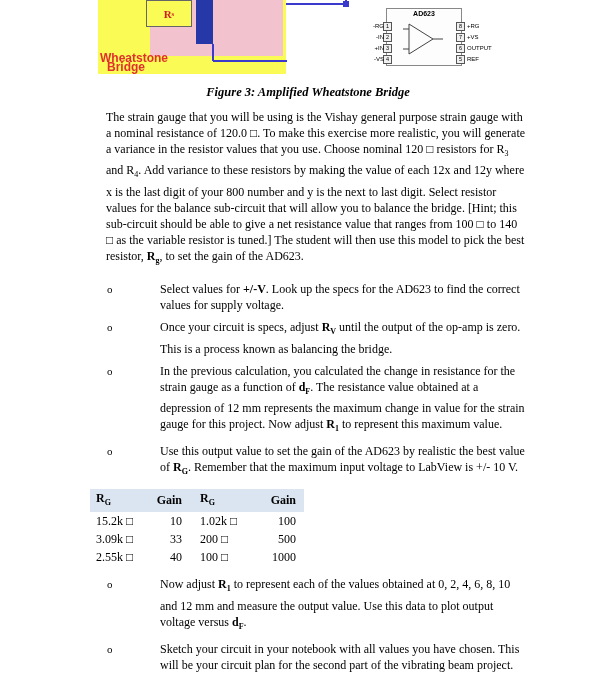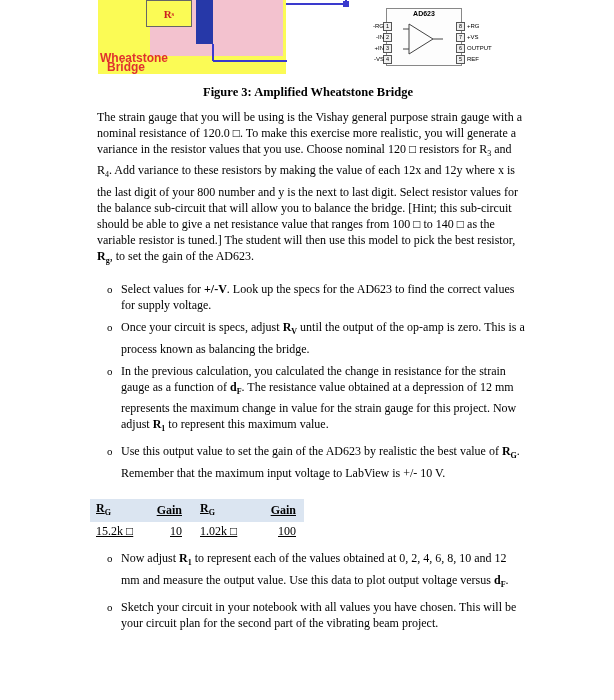--- a/index.html
+++ b/index.html
@@ -44,31 +44,31 @@
   .pin-lab {
     position:absolute; font-family:"Liberation Sans", sans-serif; font-size:6px; line-height:9px;
     white-space:nowrap;
   }
   .pin-lab.left { width:32px; text-align:right; left:-35px; }
   .pin-lab.right { left:80px; text-align:left; }
   .tri { position:absolute; left:0; top:0; }
 
   
   .content { position:absolute; left:90px; top:84px; width:436px; }
-  .caption { text-align:center; font-weight:bold; font-size:12.5px; margin:0 0 9px 0; }
-  p.intro { margin:0 0 12px 7px; }
+  .caption { text-align:center; font-weight:bold; font-size:12.5px; margin:0 0 9px 0;font-style:italic; }
+  p.intro { margin:0 0 12px 16px; }
   sub { font-size:8px; }
   sub.bd { font-weight:bold; }
 
   .bullets { margin:0; }
   .bullet { display:flex; margin:0 0 6px 0; }
   .bullet .mk { flex:none; width:14px; margin-left:17px; font-size:11px; }
-  .bullet .tx { flex:1; }
-
-  table.gain { border-collapse:collapse; margin:18px 0 10px 0;text-decoration:underline; }
+  .bullet .tx { flex:1;margin-left:39px; }
+
+  table.gain { border-collapse:collapse; margin:8px 0 10px 0; }
   table.gain th {
     background:#dbe5f1; font-weight:bold; padding:1px 6px; text-align:center; height:16px;
   }
   table.gain td { padding:1px 6px; height:15px; }
   table.gain .c1 { width:46px; text-align:left; }
   table.gain .c2 { width:28px; text-align:right; padding-right:12px; }
   table.gain .c3 { width:50px; text-align:left; }
   table.gain .c4 { width:34px; text-align:right; padding-right:8px; }
 </style>
 </head>
@@ -163,20 +163,32 @@
           <th class="c4">Gain</th>
         </tr>
       </thead>
       <tbody>
         <tr>
           <td class="c1">15.2k □</td>
           <td class="c2">10</td>
           <td class="c3">1.02k □</td>
           <td class="c4">100</td>
         </tr>
+        <tr>
+          <td class="c1">3.09k □</td>
+          <td class="c2">33</td>
+          <td class="c3">200 □</td>
+          <td class="c4">500</td>
+        </tr>
+        <tr>
+          <td class="c1">2.55k □</td>
+          <td class="c2">40</td>
+          <td class="c3">100 □</td>
+          <td class="c4">1000</td>
+        </tr>
       </tbody>
     </table>
 
     <div class="bullets">
 
       <div class="bullet">
         <span class="mk">o</span>
         <span class="tx"><span>Now adjust </span><b>R</b><sub class="bd">1</sub><span> to represent each of the values obtained at 0, 2, 4, 6, 8, 10 and 12 mm and measure the output value. Use this data to plot output voltage versus </span><b>d</b><sub class="bd">F</sub><span>.</span></span>
       </div>
 

